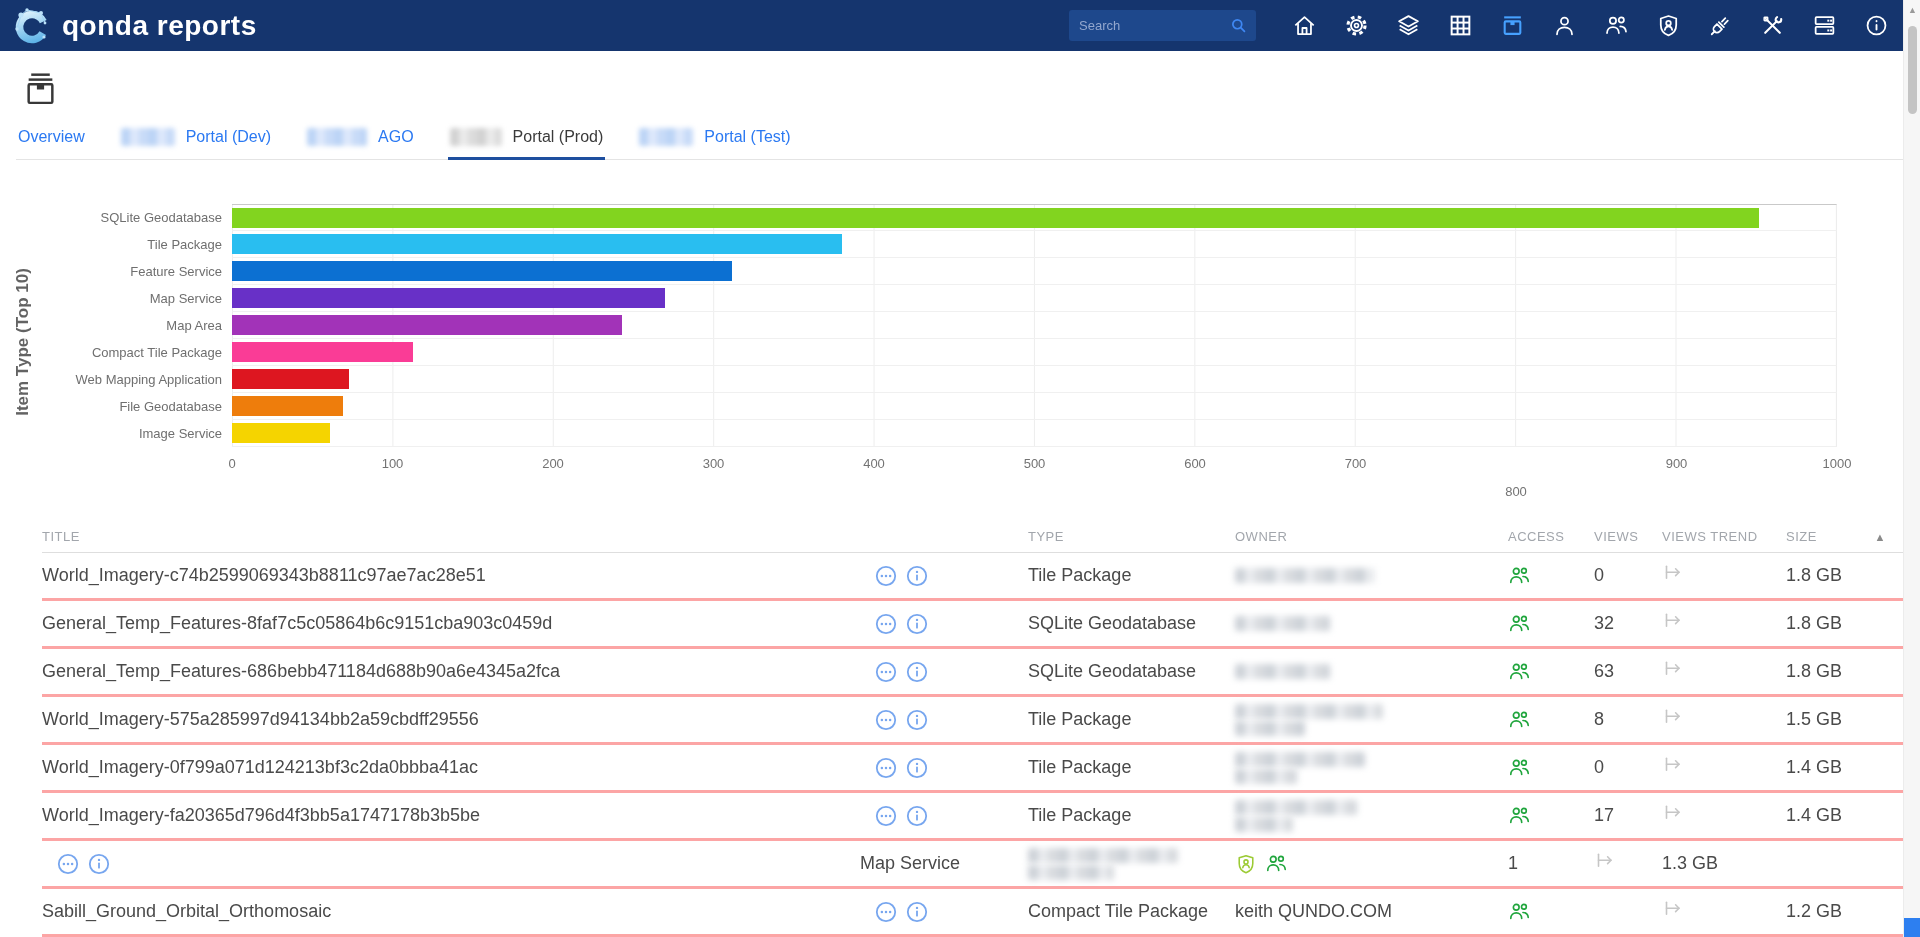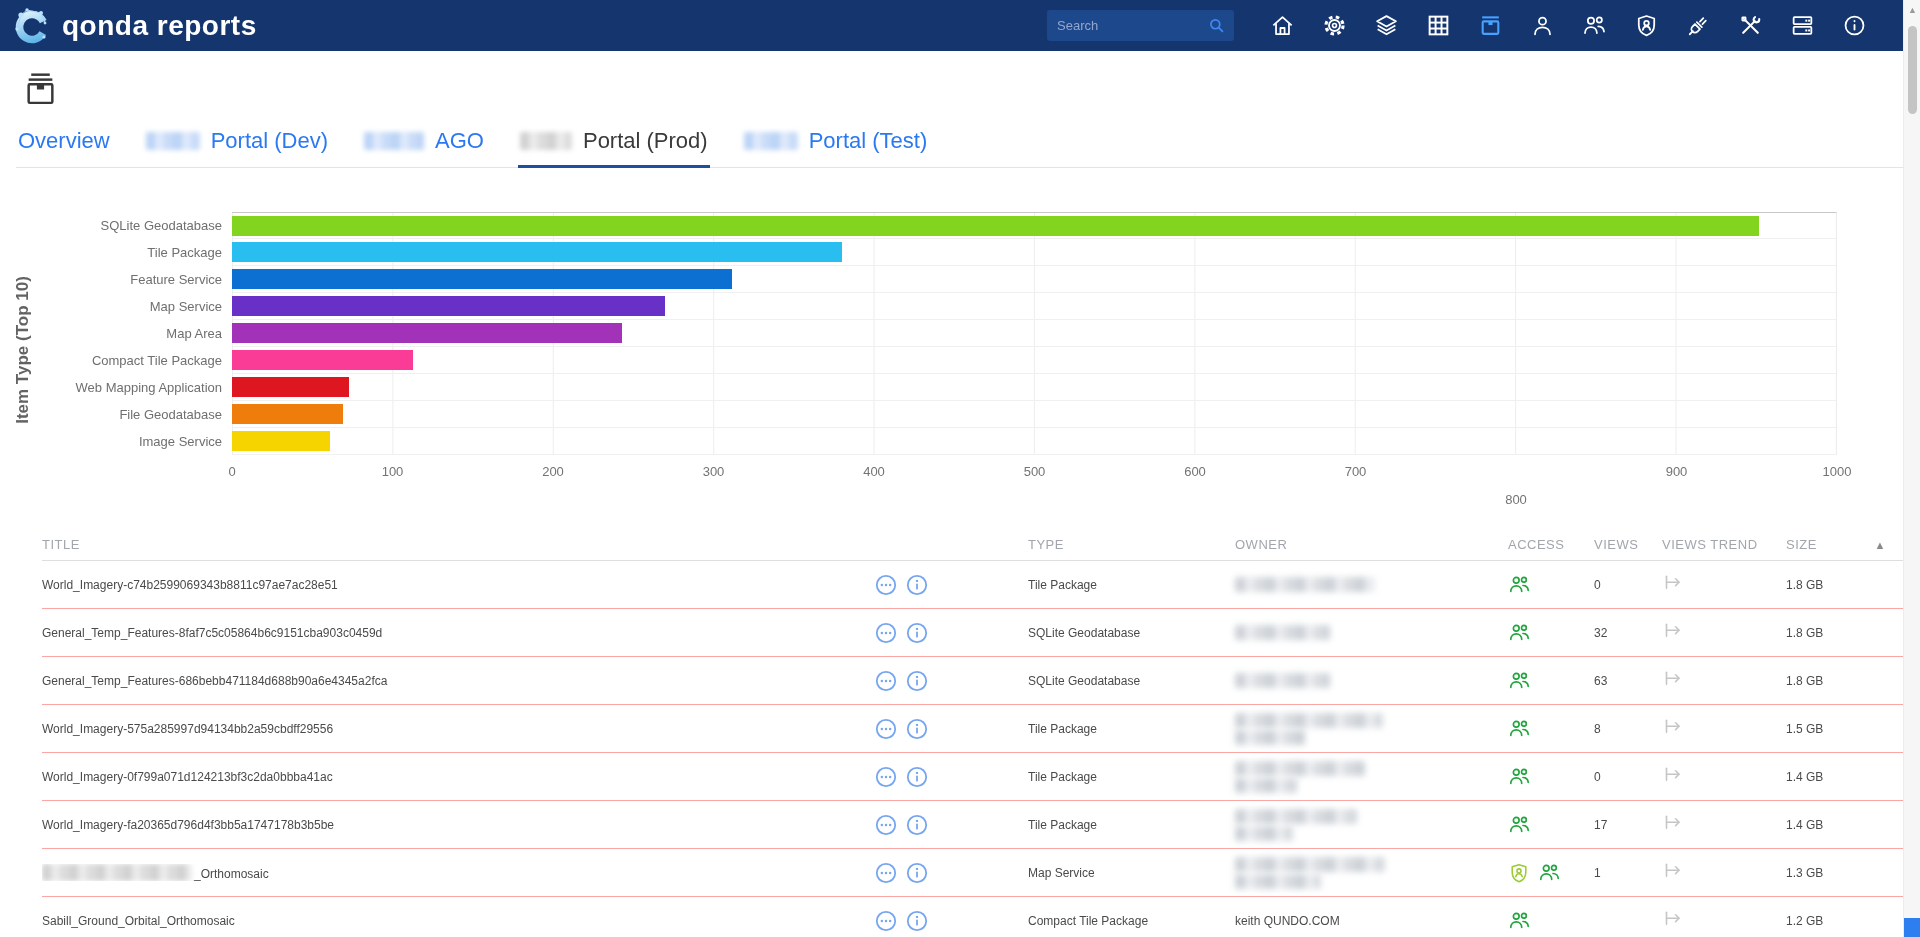--- a/index.html
+++ b/index.html
@@ -1,41 +1,41 @@
 <!DOCTYPE html>
 <html><head>
 <meta charset="utf-8">
 <style>
   * { box-sizing: border-box; margin: 0; padding: 0; }
   html,body { width:1920px; height:937px; overflow:hidden; background:#fff;
     font-family:"Liberation Sans", sans-serif; position:relative; }
 
   
-  .appbar { width:1903px; height:51px; background:#15356E; display:flex; align-items:center; padding:0 36px 0 12px; }
+  .appbar { width:1903px; height:51px; background:#15356E; display:flex; align-items:center; padding:0 14px 0 12px; }
   .logo { width:40px; height:40px; flex:0 0 auto; }
   .brand { color:#fff; font-size:28px; font-weight:bold; letter-spacing:.5px; margin-left:10px; white-space:nowrap; }
   .search { margin-left:auto; margin-right:36px; width:187px; height:31px; background:#1E488C; border-radius:3px;
     display:flex; align-items:center; padding:0 8px 0 10px; }
   .search input { flex:1; min-width:0; background:transparent; border:none; outline:none; color:#D7E2F6; font-size:13px; font-family:inherit; }
   .search input::placeholder { color:#93A7CE; }
   .navicons { display:flex; align-items:center; gap:27px; }
   .nico { width:25px; height:25px; display:flex; align-items:center; justify-content:center; cursor:pointer; }
   .nico svg { width:25px; height:25px; }
 
   
   .scrollbar { position:absolute; top:0; right:0; width:17px; height:937px; background:#F6F6F6; border-left:1px solid #ECECEC; }
   .sb-up { position:absolute; top:5px; left:0; width:17px; text-align:center; color:#999; font-size:9px; }
   .sb-thumb { position:absolute; top:26px; left:4px; width:9px; height:88px; background:#C4C4C4; border-radius:5px; }
   .sb-blue { position:absolute; bottom:0; left:0; width:17px; height:19px; background:#2D7FF0; }
 
   
   .pagehead { display:flex; align-items:center; gap:11px; margin:21px 0 0 23px; }
   .pagehead h1 { font-size:27px; color:#383838; font-weight:bold; }
   .tabs { display:flex; align-items:flex-end; gap:32px; margin:15px 0 0 16px; border-bottom:1px solid #E4E4E4; width:1887px; }
-  .tab { display:flex; align-items:center; gap:11px; font-size:22px; color:#2B79F2; padding:6px 2px 11px;
+  .tab { display:flex; align-items:center; gap:11px; font-size:16px; color:#2B79F2; padding:6px 2px 11px;
     border-bottom:3px solid transparent; margin-bottom:-1px; cursor:pointer; white-space:nowrap; }
   .tab.active { color:#3A3A3A; border-bottom-color:#1E4F9F; }
   .redact { display:inline-block; height:18px; border-radius:2px; filter:blur(2.5px);
     background:repeating-linear-gradient(90deg,#BCD4F6 0 9px,#DDE8FB 9px 18px,#C8DBF8 18px 27px); }
   .redact.gray { background:repeating-linear-gradient(90deg,#D2D2D2 0 9px,#EAEAEA 9px 18px,#DCDCDC 18px 27px); }
 
   
   .chart { position:relative; margin-top:44px; }
   .ytitle { position:absolute; left:-112px; top:128px; width:270px; text-align:center; transform:rotate(-90deg);
     font-size:17px; font-weight:bold; color:#636363; white-space:nowrap; }
@@ -48,21 +48,21 @@
   .cbar { height:20px; }
   .xticks { position:relative; margin-left:232px; width:1605px; height:26px; }
   .xticks span { position:absolute; top:9px; transform:translateX(-50%); font-size:13px; color:#737373; }
 
   
   .grid { display:grid; grid-template-columns:818px 168px 207px 273px 86px 68px 124px 70px 30px; align-items:center; }
   .table { margin-top:48px; padding-left:42px; width:1903px; }
   .thead { height:32px; color:#A2A6AC; font-size:13px; letter-spacing:.5px; border-bottom:1px solid #DEDEDE; }
   .thead > div { cursor:pointer; }
   .sortind { color:#8A8A8A; font-size:11px; text-align:right; }
-  .trow { height:48px; border-bottom:1px solid #fca5a5; font-size:12px; color:#4A4A4A; }
+  .trow { height:48px; border-bottom:3px solid #fca5a5; font-size:18px; color:#4A4A4A; }
   .rtitle { overflow:hidden; white-space:nowrap; }
   .acticons { display:flex; gap:7px; align-items:center; padding-left:14px; }
   .acticons span { cursor:pointer; display:flex; }
   .ownercell .oredact { height:15px; border-radius:2px; filter:blur(3px); margin:2px 0;
     background:repeating-linear-gradient(90deg,#CDD2D8 0 10px,#E9EBEE 10px 20px,#D8DBDF 20px 30px); }
   .accesscell { display:flex; gap:8px; align-items:center; }
   .tprefix { display:inline-block; width:150px; height:17px; vertical-align:-3px; margin-right:2px; }
 </style>
 </head>
 <body>
@@ -573,21 +573,20 @@
         <div>17</div>
         <div><svg viewBox="0 0 22 22" width="22" height="22" fill="none" stroke="#C6C6C6" stroke-width="1.6" stroke-linecap="round" stroke-linejoin="round">
             <path d="M4.5 4.2 V16.2"></path>
             <path d="M4.5 10.2 H17"></path>
             <path d="M13.6 6.8 L17 10.2 L13.6 13.6"></path>
           </svg></div>
         <div>1.4 GB</div>
         <div></div>
       </div>
       <div class="trow grid">
-        <div class="rtitle"><span class="redact gray tprefix"></span>_Orthomosaic</div>
         <div class="acticons">
           <span>
             <svg viewBox="0 0 24 24" width="24" height="24">
               <circle cx="12" cy="12" r="9.2" fill="none" stroke="#77A6EF" stroke-width="1.8"></circle>
               <circle cx="7.9" cy="12" r="1.25" fill="#77A6EF"></circle>
               <circle cx="12" cy="12" r="1.25" fill="#77A6EF"></circle>
               <circle cx="16.1" cy="12" r="1.25" fill="#77A6EF"></circle>
             </svg>
           </span>
           <span>

